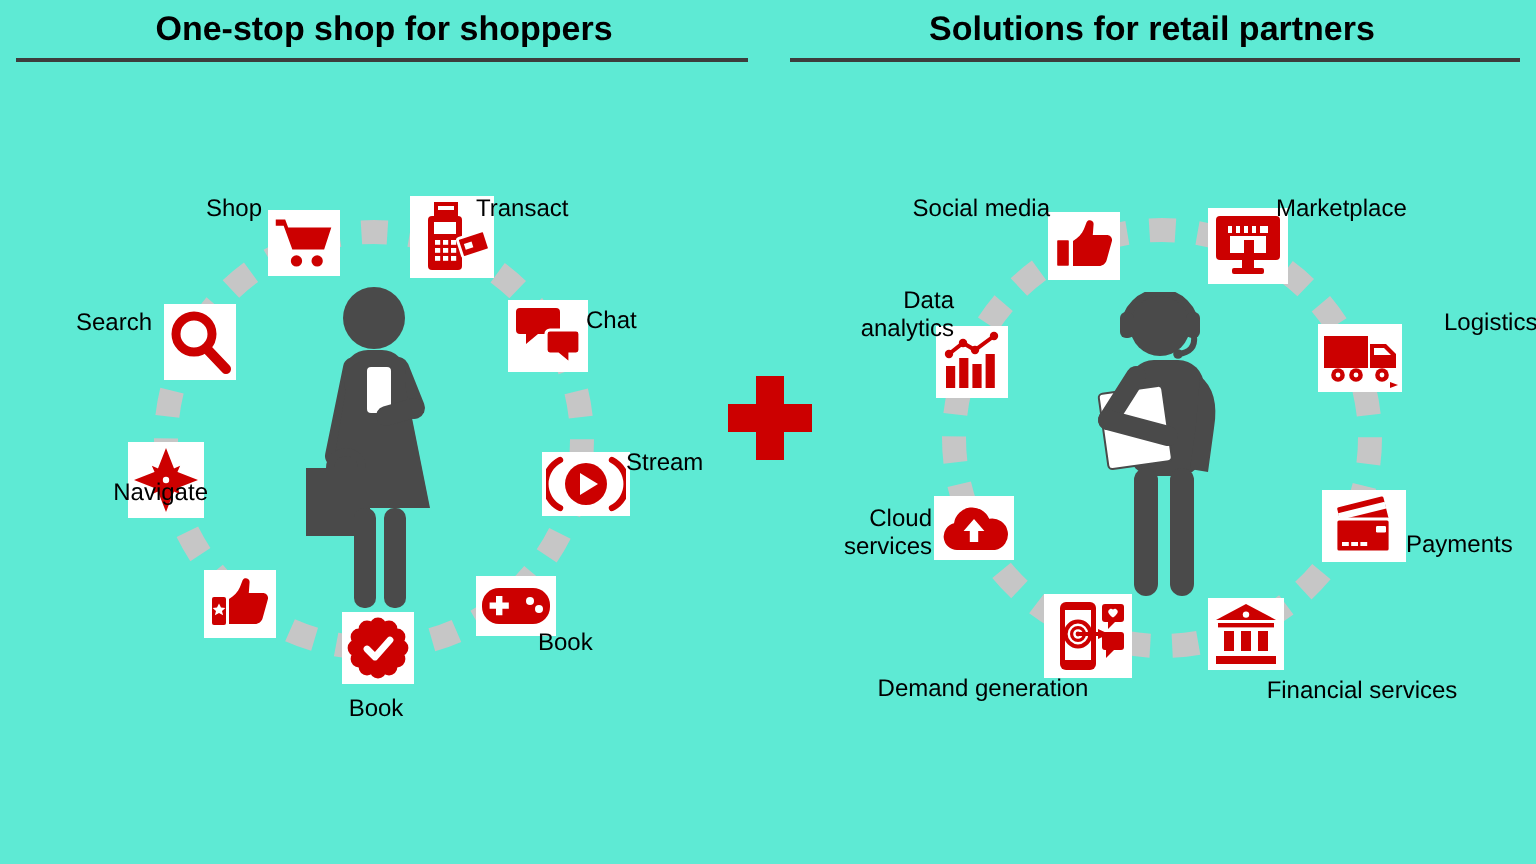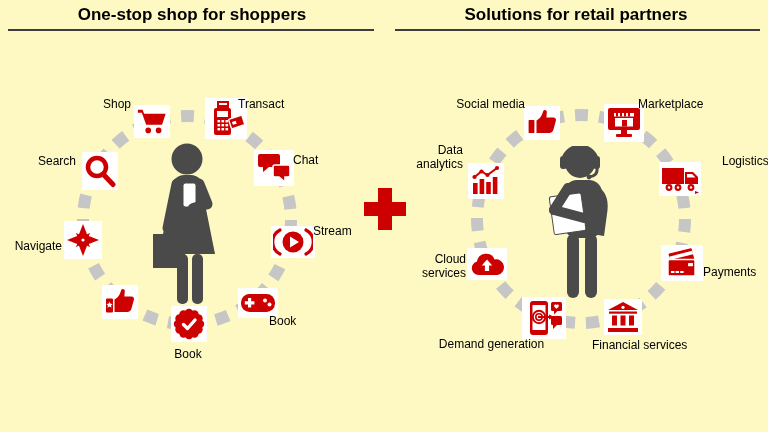--- a/index.html
+++ b/index.html
@@ -1,16 +1,16 @@
 <!DOCTYPE html>
 <html><head>
 <meta charset="utf-8">
 <style>
   html,body{margin:0;padding:0;background:#fff;}
-  .stage{position:relative;width:768px;height:432px;background:#fef9c3;overflow:hidden;
+  .stage{position:relative;width:768px;height:432px;background:#5eead4;overflow:hidden;
          font-family:"Liberation Sans",sans-serif;}
   .title{position:absolute;top:5px;font-size:17px;font-weight:700;color:#000;text-align:center;}
   .rule{position:absolute;top:29px;height:2px;background:#3d3d3d;}
   .lbl{position:absolute;font-size:12px;font-weight:400;line-height:1.2;color:#000;}
   .ic{position:absolute;background:#fff;display:flex;align-items:center;justify-content:center;padding:2px;}
   .ic svg{display:block;}
   .bg{position:absolute;left:0;top:0;}
   .src{position:absolute;left:8px;top:404px;font-size:10.5px;color:#3a3a3a;}
   .ra{text-align:right;} .la{text-align:left;} .ca{text-align:center;}
 </style>
@@ -272,27 +272,27 @@
       <rect x="14.5" y="14.5" width="5" height="10"></rect>
       <rect x="23" y="14.5" width="5" height="10"></rect>
       <rect x="2" y="27" width="30" height="4"></rect>
     </svg>
   </span>
 
   <div class="lbl ra" style="left:33px;top:97px;width:98px;">Shop</div>
   <div class="lbl la" style="left:238px;top:97px;width:110px;">Transact</div>
   <div class="lbl ra" style="left:0;top:154px;width:76px;">Search</div>
   <div class="lbl la" style="left:293px;top:153px;width:70px;">Chat</div>
-  <div class="lbl ra" style="left:0;top:239px;width:62px;">Navigate</div>
+  <div class="lbl ra" style="left:0;top:239px;width:62px;padding-left:42px;">Navigate</div>
   <div class="lbl la" style="left:313px;top:224px;width:70px;">Stream</div>
   <div class="lbl la" style="left:269px;top:314px;width:70px;">Book</div>
   <div class="lbl ca" style="left:149px;top:347px;width:78px;">Book</div>
 
   <div class="lbl ra" style="left:405px;top:97px;width:120px;">Social media</div>
   <div class="lbl la" style="left:638px;top:97px;width:120px;">Marketplace</div>
-  <div class="lbl ra" style="left:391px;top:143px;width:72px;">Data analytics</div>
+  <div class="lbl ra" style="left:405px;top:143px;width:72px;">Data analytics</div>
   <div class="lbl la" style="left:698px;top:154px;width:70px;margin-left:24px;">Logistics</div>
   <div class="lbl ra" style="left:394px;top:252px;width:72px;">Cloud services</div>
   <div class="lbl la" style="left:703px;top:265px;width:70px;">Payments</div>
   <div class="lbl ca" style="left:419px;top:337px;width:145px;">Demand generation</div>
-  <div class="lbl la" style="left:592px;top:338px;width:130px;">Financial services</div>
+  <div class="lbl la" style="left:616px;top:338px;width:130px;text-align:center;">Financial services</div>
 
 </div>
 
 </body></html>

